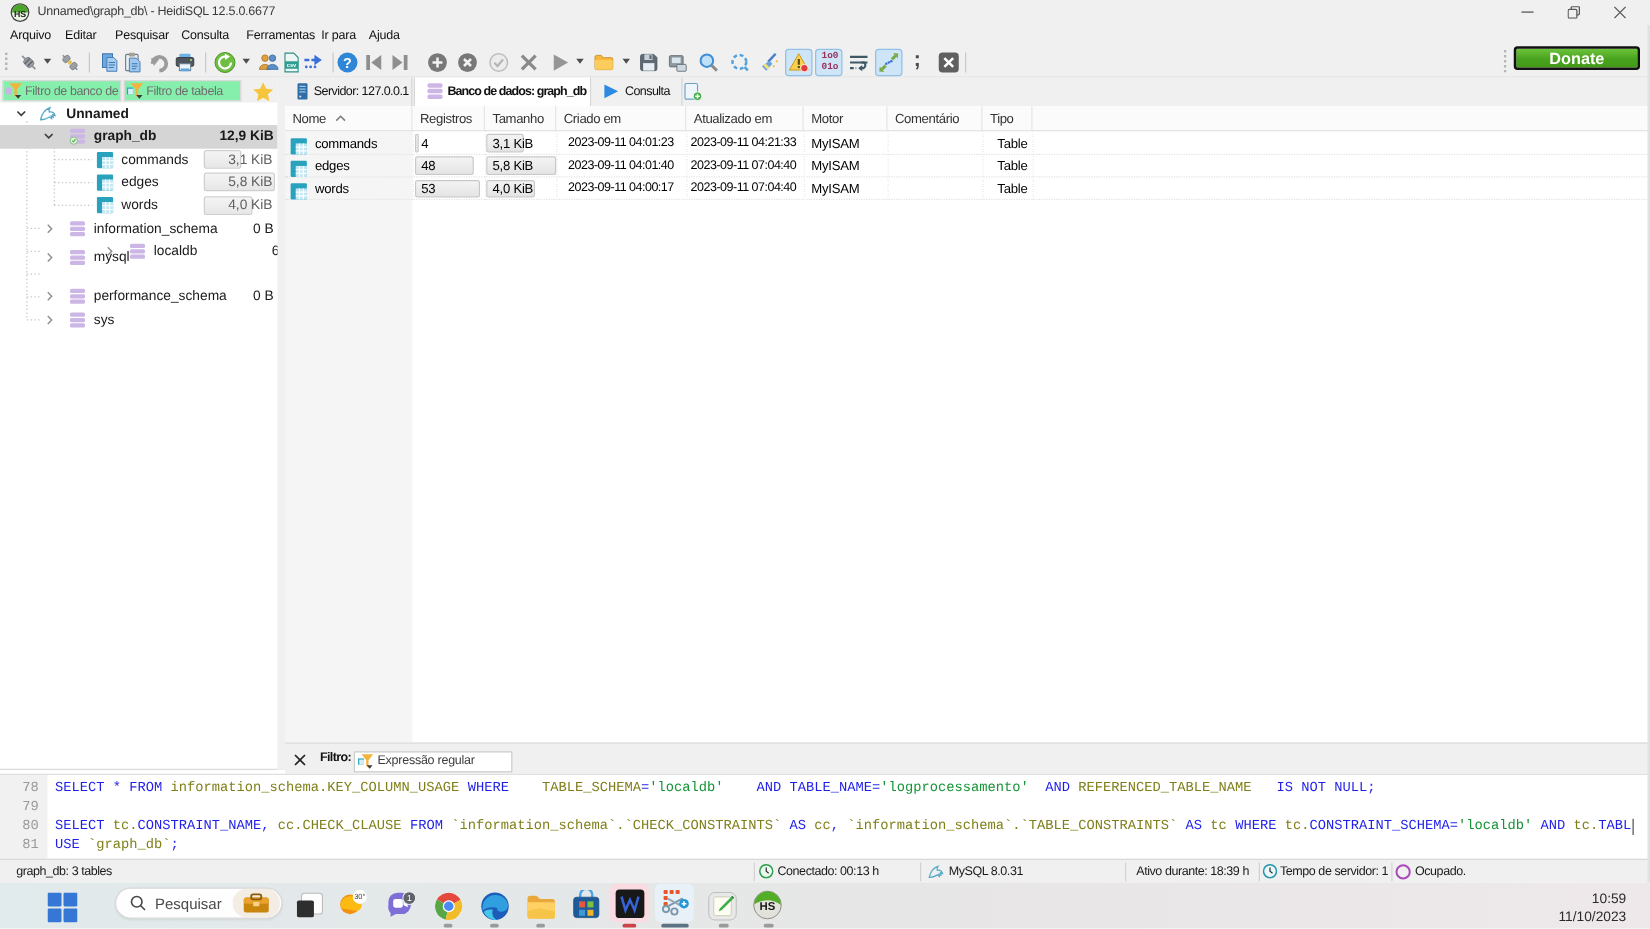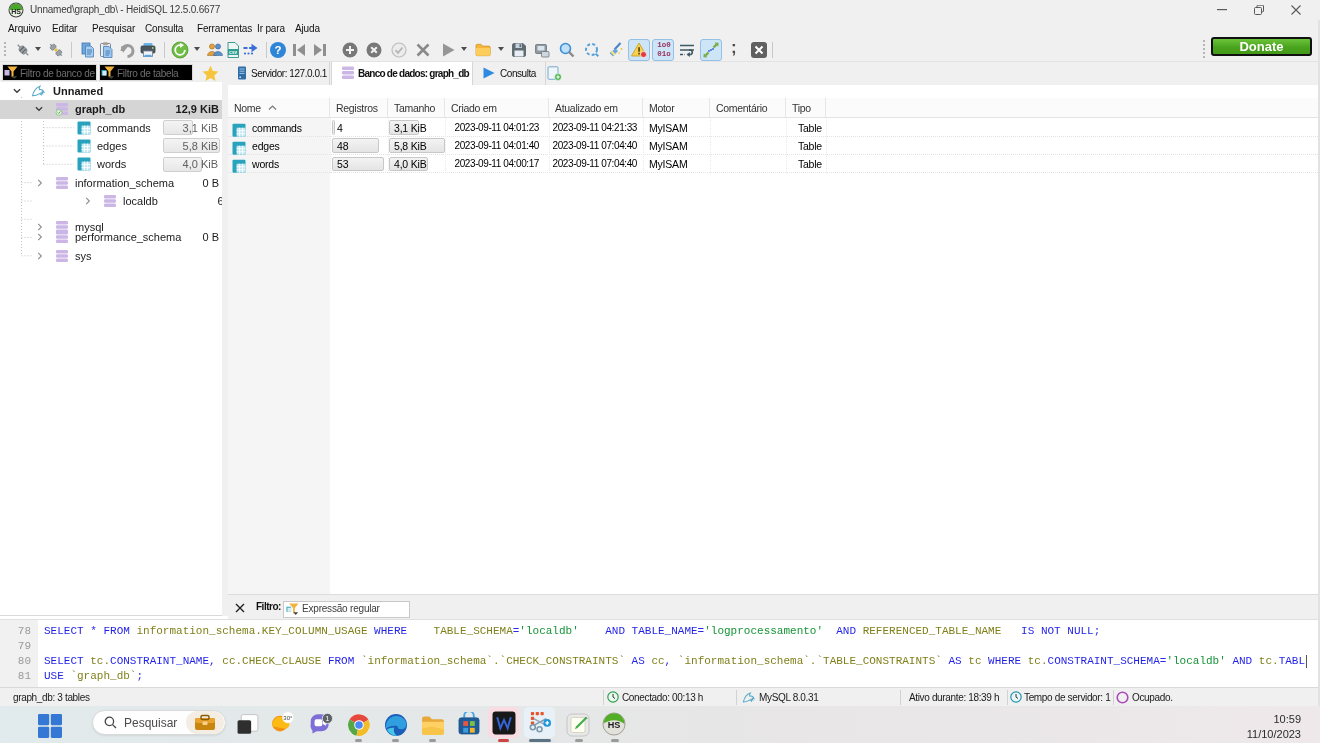--- a/index.html
+++ b/index.html
@@ -14,41 +14,41 @@
 .menu-item { position:absolute; top:23px; font-size:10px; letter-spacing:-0.15px; color:#111; }
 #toolbar { left:0; top:40px; width:1320px; height:22px; background:#f0f0f0; border-bottom:1px solid #e3e3e3; }
 .tbi { position:absolute; top:41px; width:18px; height:18px; }
 .tbsep { position:absolute; top:42px; width:1px; height:16px; background:#c9c9c9; }
 .tbhl { position:absolute; top:39px; width:22px; height:22px; background:#cde5f7; border:1px solid #92c0e6; border-radius:3px; }
 .caret { position:absolute; top:47px; width:0; height:0; border-left:3.5px solid transparent; border-right:3.5px solid transparent; border-top:4px solid #4d4d4d; }
 #donate { left:1211px; top:37px; width:101px; height:19px; background:linear-gradient(#6cc43a,#4aa31e 55%,#429a18); border:2px solid #111; border-radius:3px; color:#fff; font-weight:bold; font-size:13px; text-align:center; line-height:15px; }
 
 
 #lfilters { left:0; top:62px; width:222px; height:22px; background:#f0f0f0; }
-.finput { position:absolute; top:2px; height:17px; background:#000000; border:1px solid #d9d9d9; color:#6e6e6e; font-size:10px; letter-spacing:-0.3px; line-height:18px; white-space:nowrap; overflow:hidden; }
+.finput { position:absolute; top:2px; height:17px; background:#86efac; border:1px solid #d9d9d9; color:#6e6e6e; font-size:10px; letter-spacing:-0.3px; line-height:18px; white-space:nowrap; overflow:hidden; }
 #tree { left:0; top:82px; width:222px; height:534px; background:#fff; border-bottom:1px solid #d9d9d9; }
 .trow { position:absolute; left:0; width:222px; height:18.3px; line-height:18.3px; white-space:nowrap; }
 .trow .nm { font-size:11px;text-align:right; }
 .bold { font-weight:bold; }
 .tsize { position:absolute; right:3px; top:0; font-size:11px; }
 .sbox { position:absolute; left:163px; top:1.6px; height:15px; background:linear-gradient(#f4f4f4,#e7e7e7); border:1px solid #cfcfcf; border-radius:2px; }
 .sbtx { position:absolute; right:4px; top:0; font-size:11px; color:#5f5f5f; line-height:18.3px; }
 .chev { position:absolute; top:5px; width:8px; height:8px; }
 .ticon { position:absolute; top:2px; width:14px; height:14px; }
 
 
 #splitter { left:222px; top:62px; width:6px; height:554px; background:#f0f0f0; }
 
 
 #tabstrip { left:228px; top:62px; width:1092px; height:23px; background:#f0f0f0; }
 .tab { position:absolute; top:0; height:23px; line-height:23px; font-size:10px; letter-spacing:-0.45px; color:#111; border-right:1px solid #d6d6d6; white-space:nowrap; }
 .tab .ic { position:absolute; left:7px; top:4px; width:14px; height:14px; }
 
 
-#grid { left:228px; top:85px; width:1092px; height:509px; background:#fff;margin-top:13px; }
+#grid { left:228px; top:85px; width:1092px; height:509px; background:#fff; }
 #gridhead { position:absolute; left:0; top:0; width:1092px; height:20px; background:#fbfbfb; border-bottom:1px solid #e4e4e4; }
 .hcell { position:absolute; top:0; height:20px; line-height:20px; font-size:10.5px; letter-spacing:-0.3px; color:#333; border-right:1px solid #e6e6e6; padding-left:6px; white-space:nowrap; }
 #sortcol { position:absolute; left:0; top:20px; width:102px; height:489px; background:#f5f5f5; }
 .grow { position:absolute; left:0; width:1092px; height:18.3px; border-bottom:1px dotted #e3e3e3; }
 .gcell { position:absolute; top:0; height:18.3px; line-height:18px; font-size:10.5px; letter-spacing:-0.2px; color:#000; white-space:nowrap; }
 .gcell.dt { font-size:10px; letter-spacing:-0.4px; }
 .bar { position:absolute; top:1.6px; height:14.5px; background:linear-gradient(#f3f3f3,#e4e4e4); border:1px solid #c8c8c8; border-radius:2px; }
 .vln { position:absolute; top:20px; width:1px; height:56px; background:repeating-linear-gradient(#e9e9e9 0 1px, transparent 1px 2px); }
 
 
@@ -442,21 +442,21 @@
     <svg class="ticon db" style="left:55px;" viewBox="0 0 14 14">
         <g fill="#cbb6e6">
           <rect x="1" y="1" width="12" height="3.4" rx="1.2"></rect>
           <rect x="1" y="5.3" width="12" height="3.4" rx="1.2"></rect>
           <rect x="1" y="9.6" width="12" height="3.4" rx="1.2"></rect>
         </g>
       </svg>
     <span class="nm" style="position:absolute;left:75px;">localdb</span>
     <span class="tsize">628,4 MiB</span>
   </div>
-  <div class="trow" style="top:136px;padding-left:20px;">
+  <div class="trow" style="top:115px;padding-left:20px;">
     <svg class="chev" style="left:36px;" width="9" height="9" viewBox="0 0 9 9">
         <path d="M2.5 1 L6 4.5 L2.5 8" fill="none" stroke="#8f8f8f" stroke-width="1.3"></path>
       </svg>
     <svg class="ticon db" style="left:55px;" viewBox="0 0 14 14">
         <g fill="#cbb6e6">
           <rect x="1" y="1" width="12" height="3.4" rx="1.2"></rect>
           <rect x="1" y="5.3" width="12" height="3.4" rx="1.2"></rect>
           <rect x="1" y="9.6" width="12" height="3.4" rx="1.2"></rect>
         </g>
       </svg>

